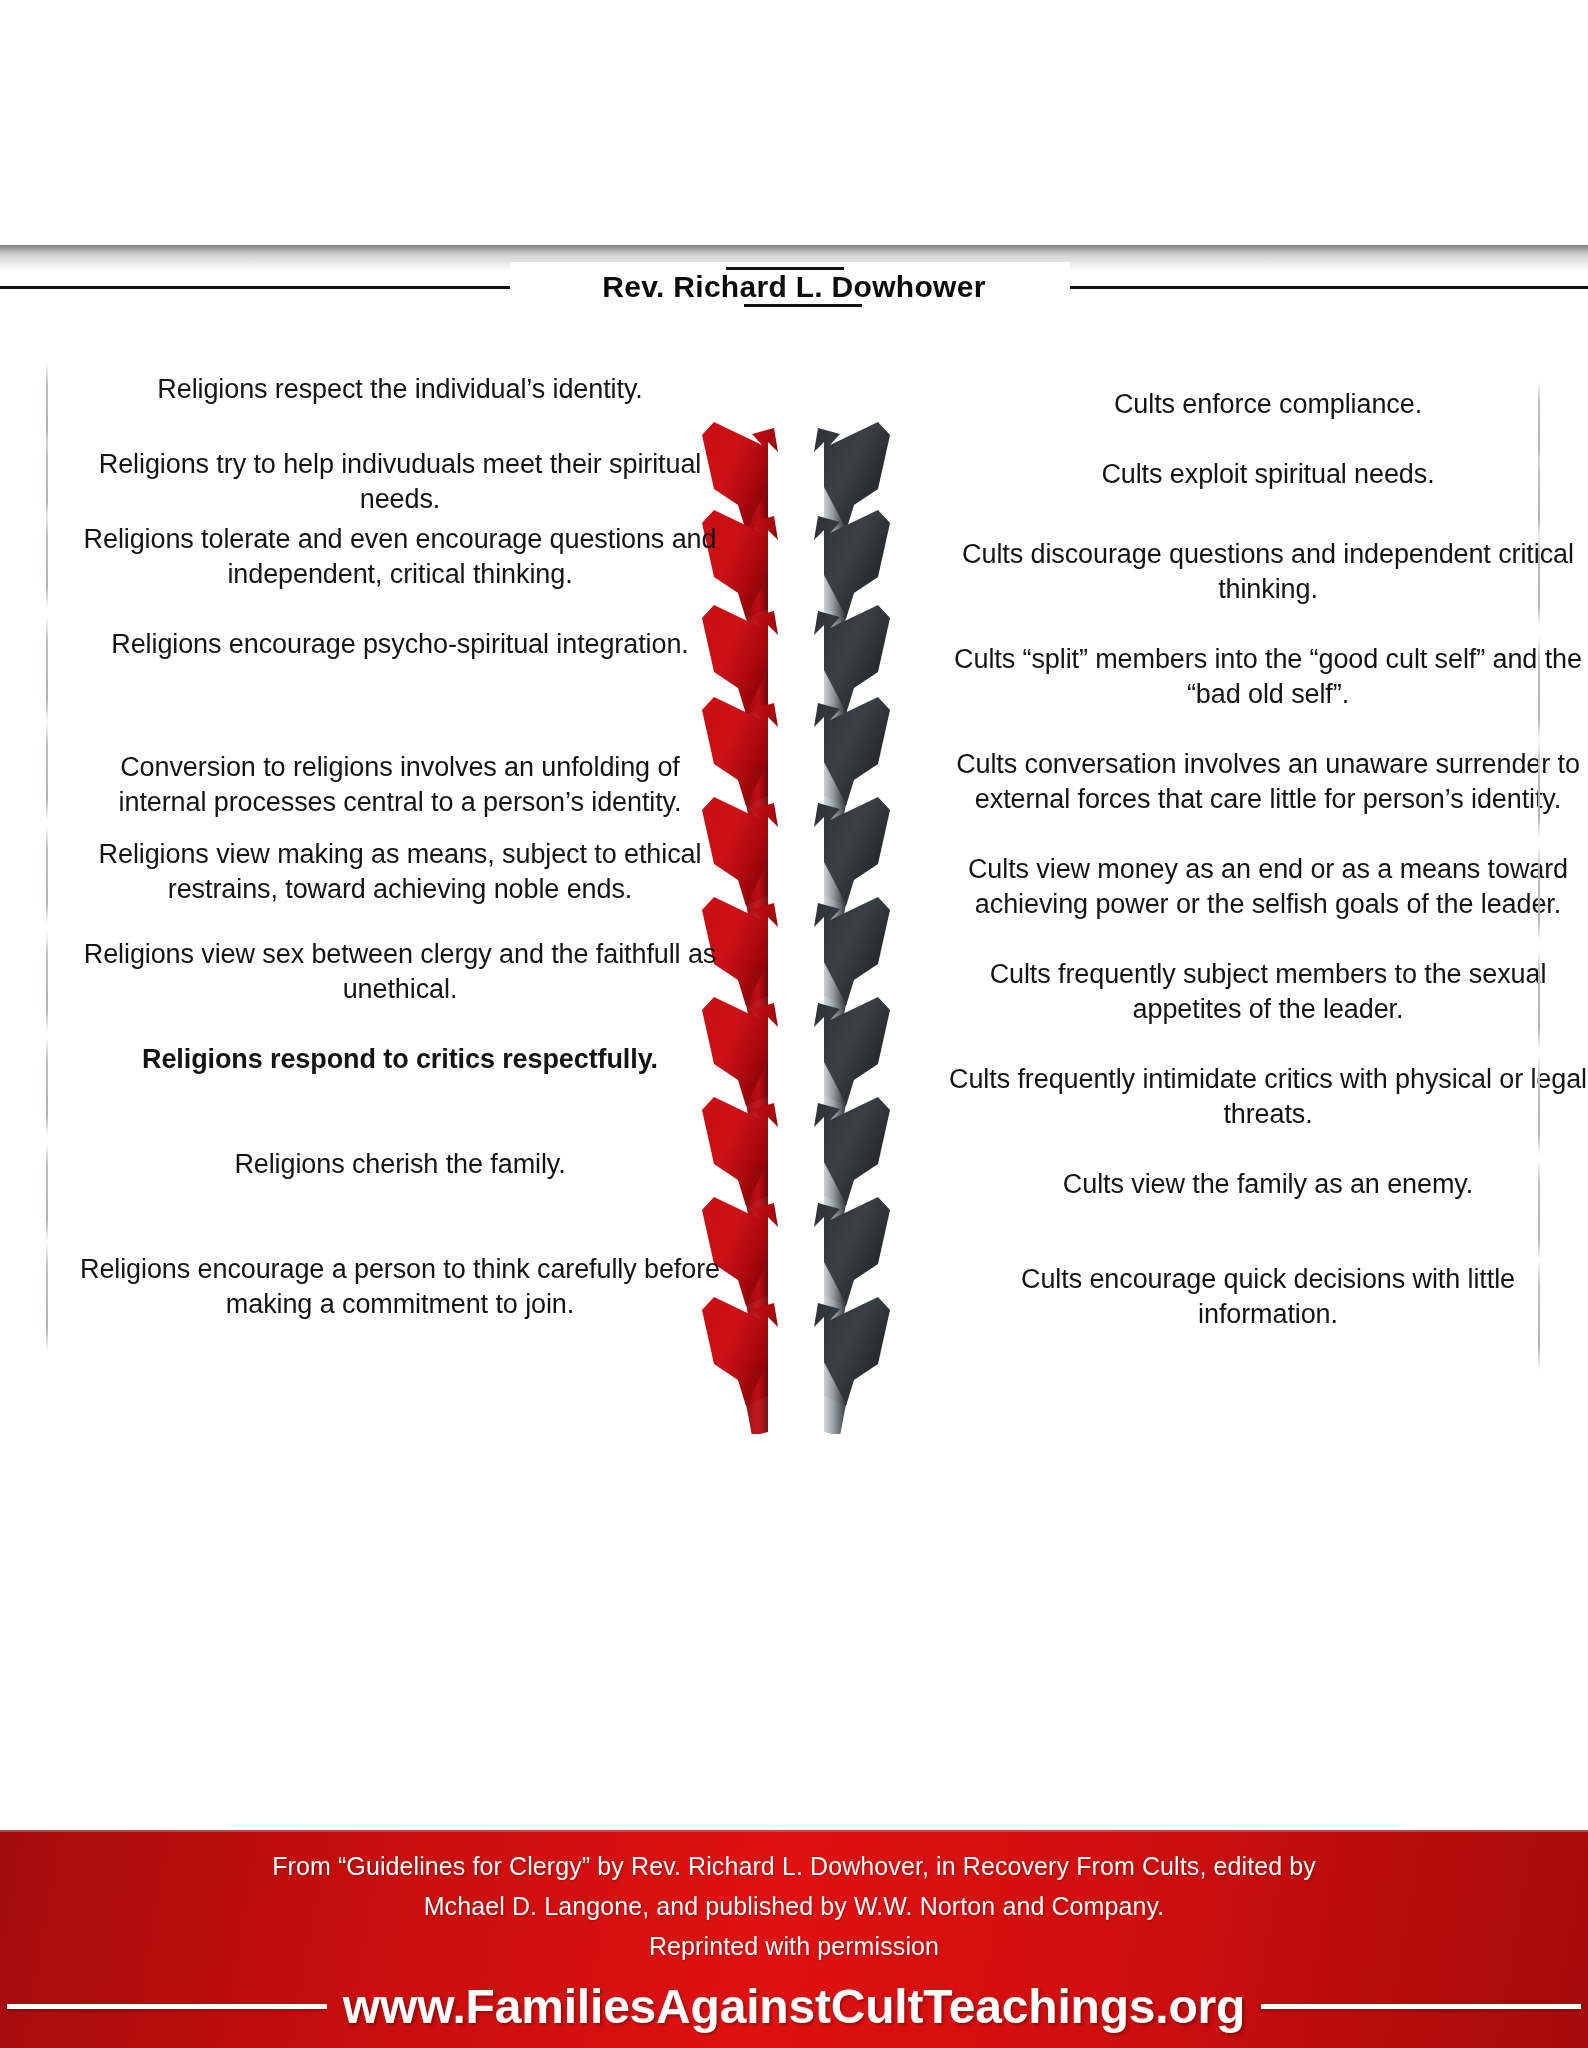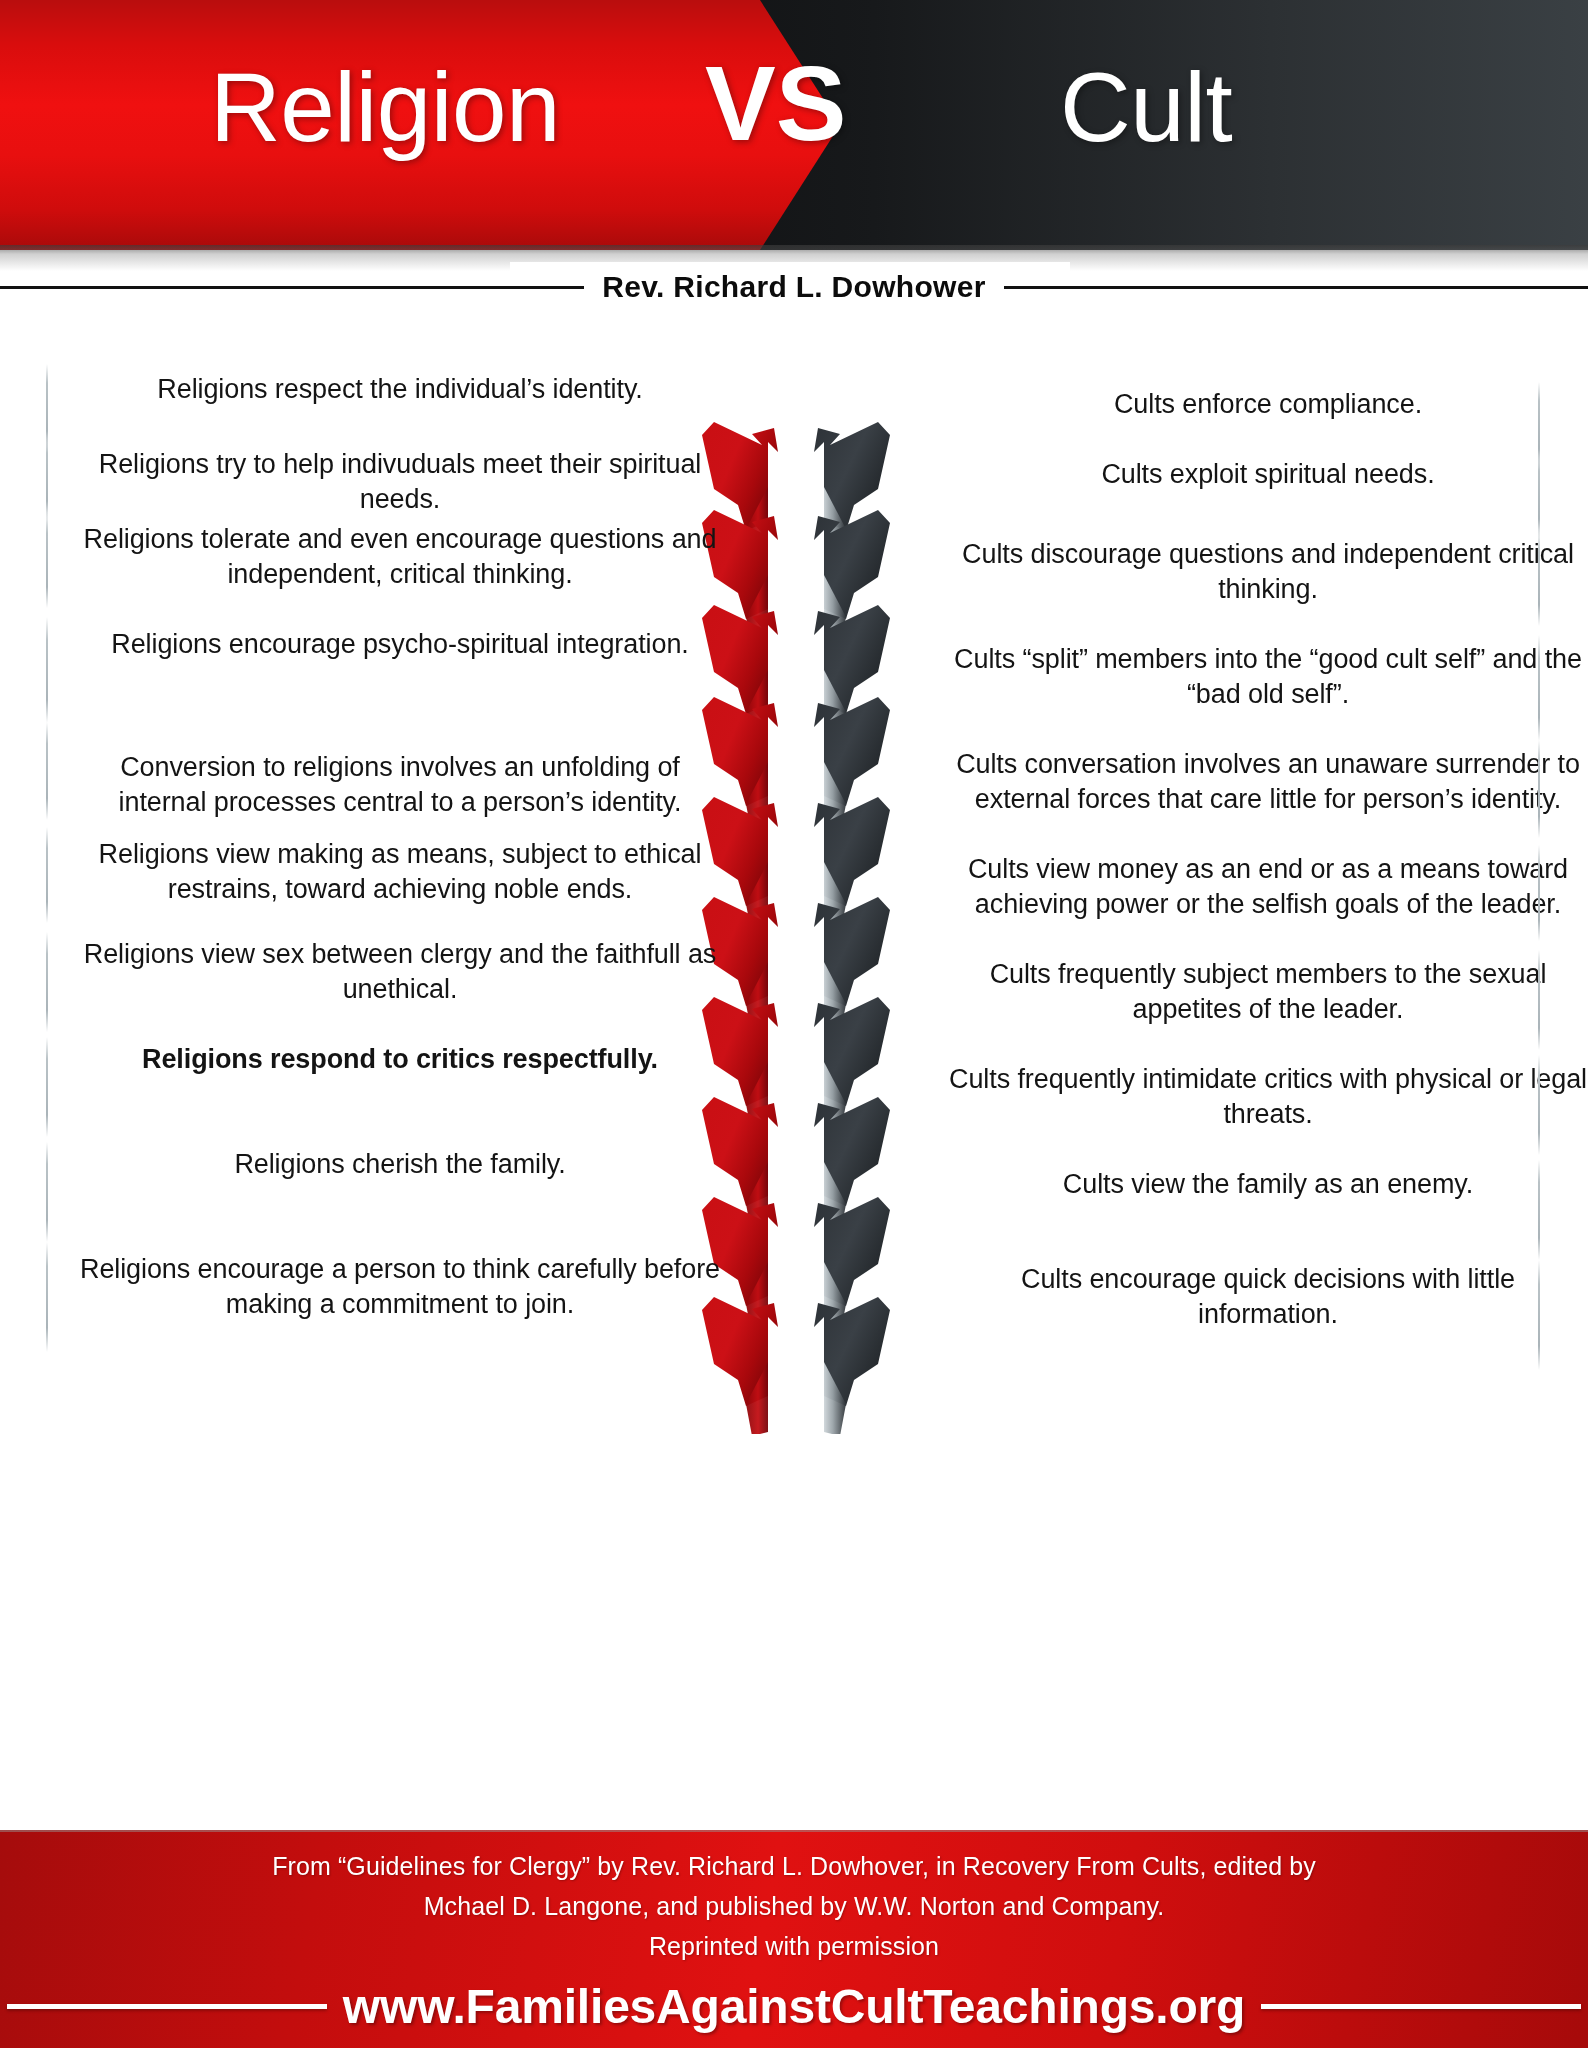--- a/index.html
+++ b/index.html
@@ -56,20 +56,21 @@
   #word-right { left: 1060px; top: 52px; font-size: 98px; line-height: 110px; }
 
   
   #subtitle-row {
     position: absolute;
     left: 0; top: 258px;
     width: 1588px; height: 58px;
     display: flex;
     align-items: center;
     justify-content: center;
+    flex-direction: column;
   }
   #subrule-left, #subrule-right {
     height: 3px;
     background: #111111;
     flex: 0 0 auto;
   }
   #subrule-left  { width: 118px; margin-right: 18px; }
   #subrule-right { width: 118px; margin-left: 18px; }
   #subtitle-text {
     font-size: 30px;
@@ -177,27 +178,20 @@
     white-space: nowrap;
     letter-spacing: -0.2px;
     text-shadow: 2px 2px 3px rgba(0,0,0,0.3);
   }
 </style>
 </head>
 <body>
 
 <div id="page">
 
-  <div id="banner">
-    <div id="banner-black"></div>
-    <div id="banner-red"></div>
-    <div class="banner-word" id="word-left">Religion</div>
-    <div class="banner-word" id="word-vs">VS</div>
-    <div class="banner-word" id="word-right">Cult</div>
-  </div>
   <div id="banner-shadow"></div>
 
   <div id="subrule-full"></div>
   <div id="subtitle-mask"></div>
   <div id="subtitle-row">
     <div id="subrule-left"></div>
     <div id="subtitle-text">Rev. Richard L. Dowhower</div>
     <div id="subrule-right"></div>
   </div>
 

